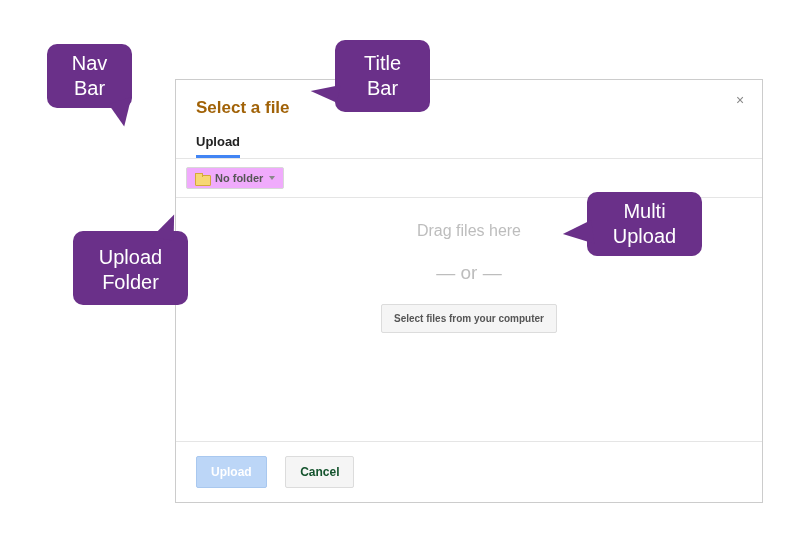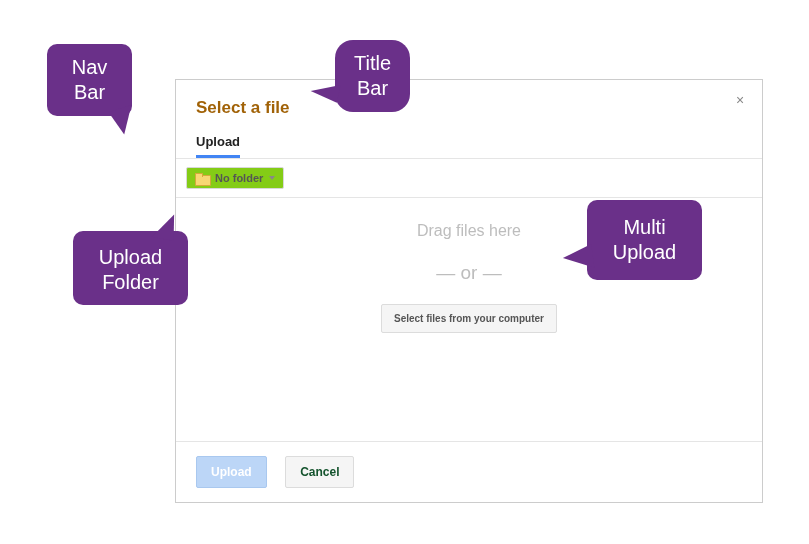--- a/index.html
+++ b/index.html
@@ -58,21 +58,21 @@
   .tab.active { border-bottom-color: #4285f4; }
   .hr { height:1px; background:#e5e5e5; width:100%; }
   .toolbar {
     padding: 8px 10px;
     border-bottom: 1px solid #e5e5e5;
   }
   .folder-btn {
     display: inline-flex;
     align-items: center;
     gap: 6px;
-    background: #84cc16;
+    background: #f0abfc;
     border: 1px solid #d8d8d8;
     border-radius: 2px;
     padding: 4px 8px;
     font-size: 11px;
     font-weight: bold;
     color: #555;
     cursor: pointer;
   }
   .folder-icon {
     width: 14px; height: 11px; position: relative;
@@ -152,27 +152,27 @@
     align-items: center;
     justify-content: center;
     font-size: 20px;
     line-height: 1.25;
     padding: 10px 14px;
   }
   .callout .tail {
     position: absolute;
     width: 0; height: 0;
   }
-  #co-title { left:335px; top:40px; width:75px; height:72px;border-radius:18px; }
+  #co-title { left:335px; top:40px; width:95px; height:72px; }
   #co-title .tail { left:-24px; bottom:12px; border-top:12px solid transparent; border-bottom:6px solid transparent; border-right:28px solid #6a3089; transform: rotate(12deg);}
-  #co-nav { left:47px; top:44px; width:85px; height:72px;text-align:center; }
+  #co-nav { left:47px; top:44px; width:85px; height:64px;text-align:center; }
   #co-nav .tail { right:-4px; bottom:-18px; border-left:8px solid transparent; border-right:16px solid transparent; border-top:26px solid #6a3089; transform: rotate(-18deg);}
   #co-folder { left:73px; top:231px; width:115px; height:74px;align-items:flex-end; }
   #co-folder .tail { right:12px; top:-18px; border-left:18px solid transparent; border-right:4px solid transparent; border-bottom:26px solid #6a3089; transform: rotate(10deg);}
-  #co-multi { left:587px; top:200px; width:115px; height:80px; }
+  #co-multi { left:587px; top:192px; width:115px; height:64px; }
   #co-multi .tail { left:-24px; bottom:10px; border-top:10px solid transparent; border-bottom:14px solid transparent; border-right:30px solid #6a3089; transform: rotate(-8deg);}
 </style>
 </head>
 <body>
 
 <div class="dialog">
   <div class="dlg-header">
     <span class="dlg-title">Select a file</span>
     <span class="dlg-close">×</span>
   </div>

